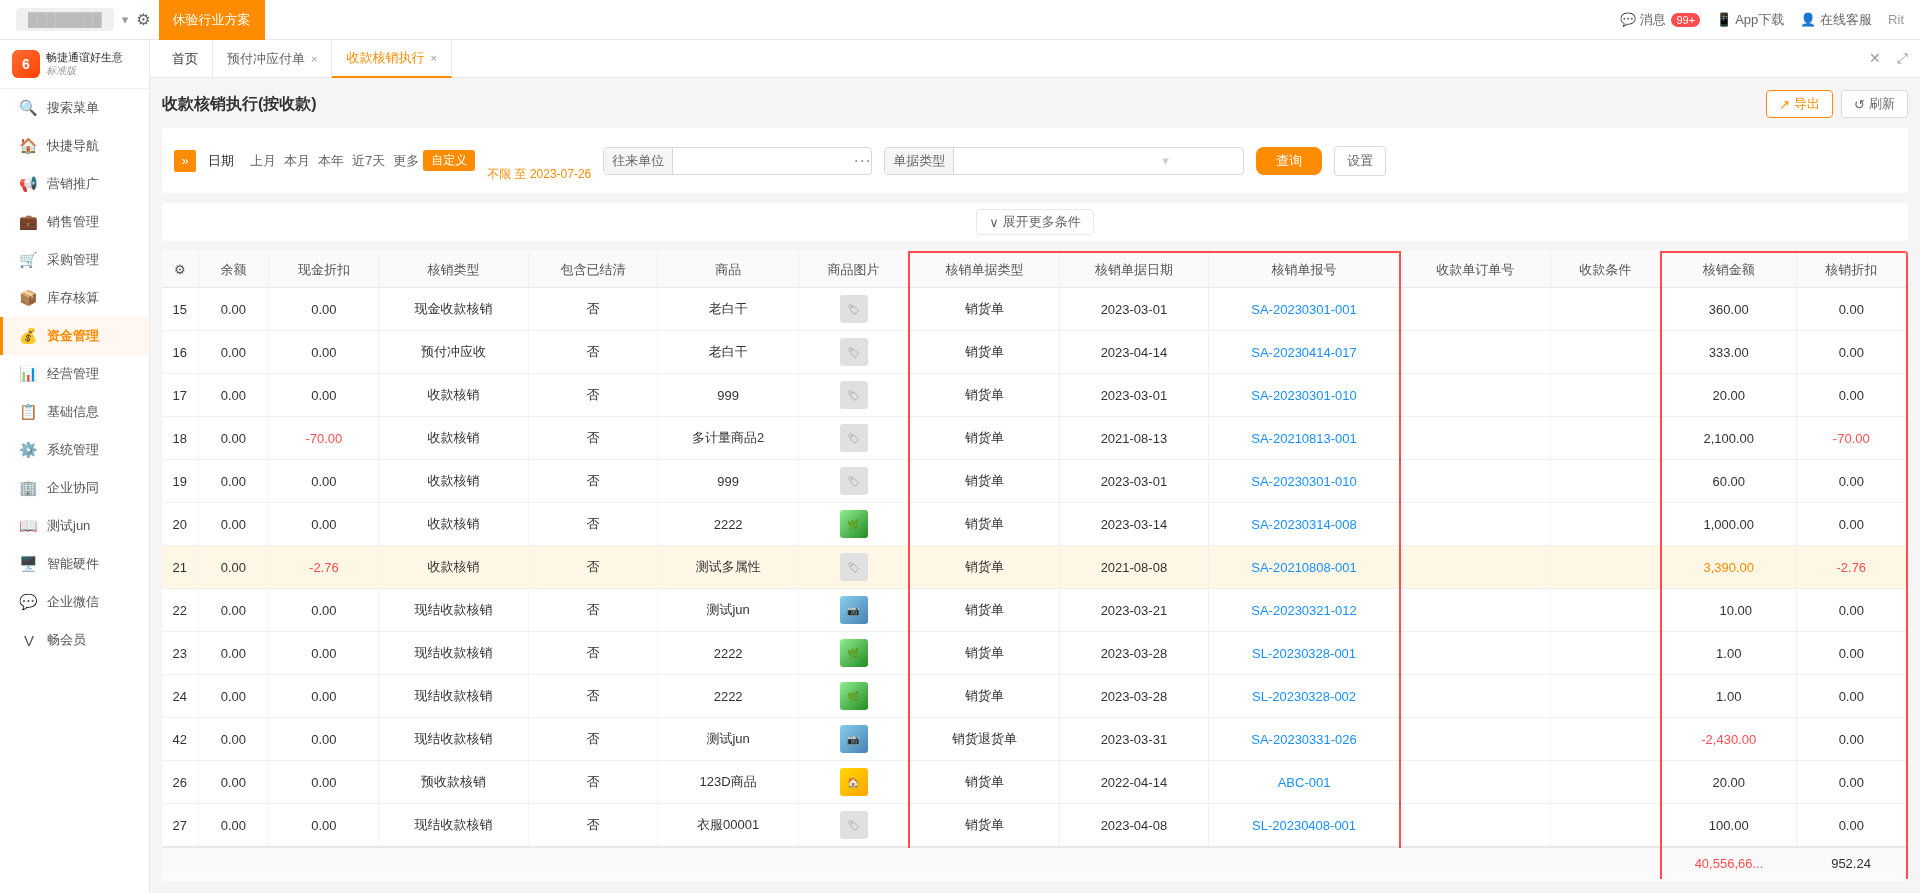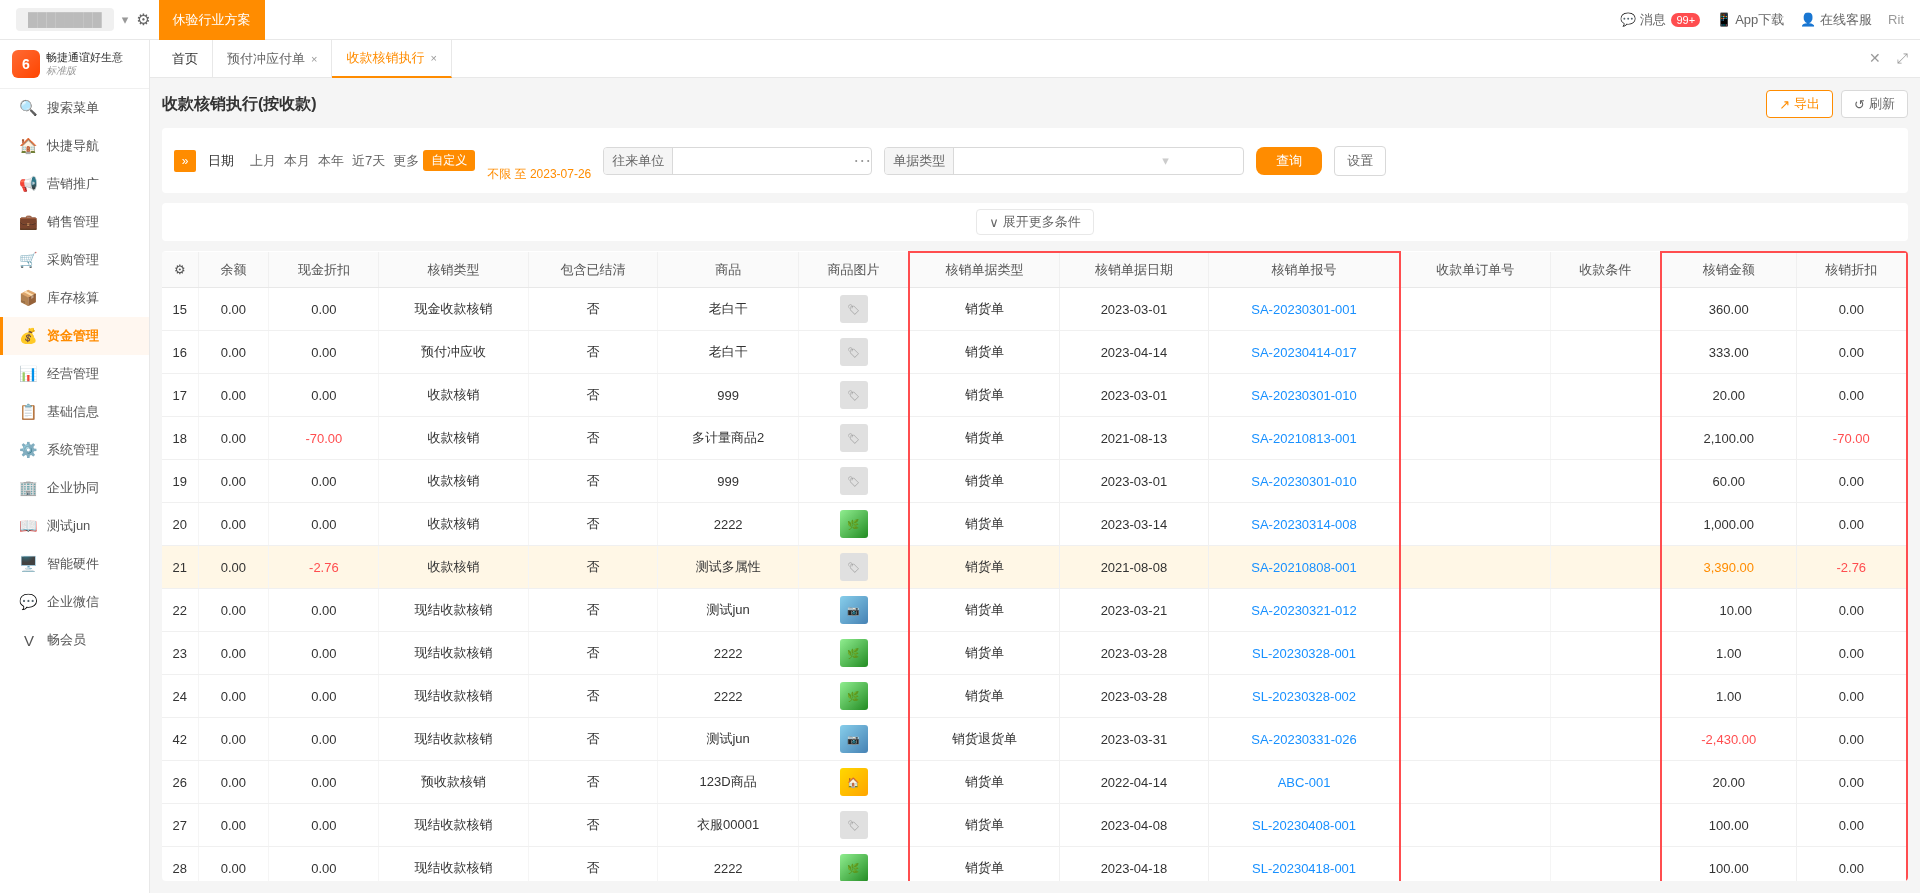--- a/index.html
+++ b/index.html
@@ -728,36 +728,20 @@
       <td>衣服00001</td>
       <td><div class="icon-img grey-img">🏷</div></td>
       <td style="border-left:2px solid #ff4d4f;border-right:1px solid #f0f0f0;">销货单</td>
       <td style="border-right:1px solid #f0f0f0;">2023-04-08</td>
       <td style="border-right:2px solid #ff4d4f;"><a class="link-text">SL-20230408-001</a></td>
       <td></td>
       <td></td>
       <td class="" style="border-left:2px solid #ff4d4f;border-right:1px solid #f0f0f0;">100.00</td>
       <td class="" style="border-right:2px solid #ff4d4f;">0.00</td>
     </tr>
-              <tr>
-      <td>28</td>
-      <td>0.00</td>
-      <td class="">0.00</td>
-      <td>现结收款核销</td>
-      <td>否</td>
-      <td>2222</td>
-      <td><div class="icon-img green-img">🌿</div></td>
-      <td style="border-left:2px solid #ff4d4f;border-right:1px solid #f0f0f0;">销货单</td>
-      <td style="border-right:1px solid #f0f0f0;">2023-04-18</td>
-      <td style="border-right:2px solid #ff4d4f;"><a class="link-text">SL-20230418-001</a></td>
-      <td></td>
-      <td></td>
-      <td class="" style="border-left:2px solid #ff4d4f;border-right:1px solid #f0f0f0;">100.00</td>
-      <td class="" style="border-right:2px solid #ff4d4f;">0.00</td>
-    </tr>
             </tbody>
           <tfoot>
             <tr>
               <td colspan="12" style="text-align:right;padding:8px 10px;background:#fafafa;border-top:2px solid #e8e8e8;font-weight:500;"></td>
               <td style="text-align:center;padding:8px 10px;background:#fafafa;border-top:2px solid #e8e8e8;font-weight:500;border-left:2px solid #ff4d4f;color:#ff4d4f;">40,556,66...</td>
               <td style="text-align:center;padding:8px 10px;background:#fafafa;border-top:2px solid #e8e8e8;font-weight:500;border-right:2px solid #ff4d4f;">952.24</td>
             </tr>
           </tfoot>
         </table>
       </div>

